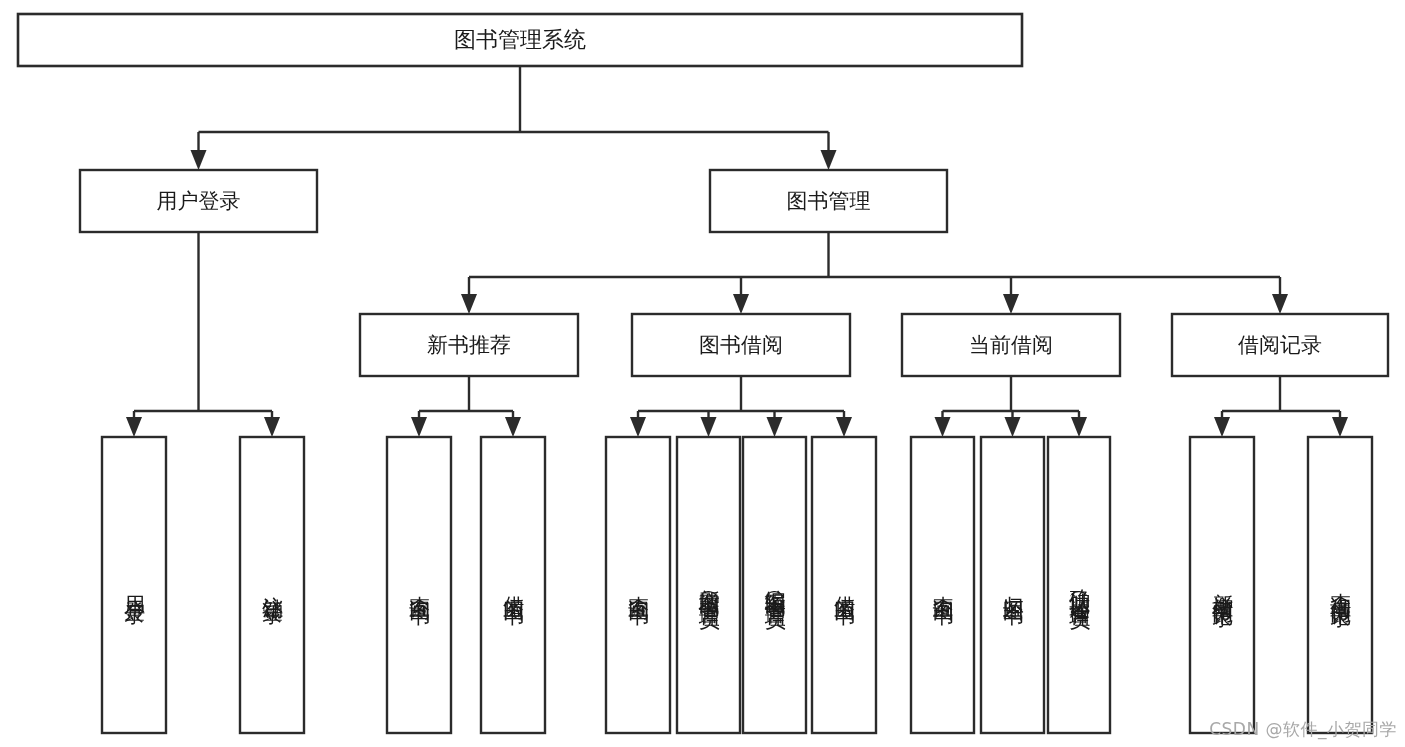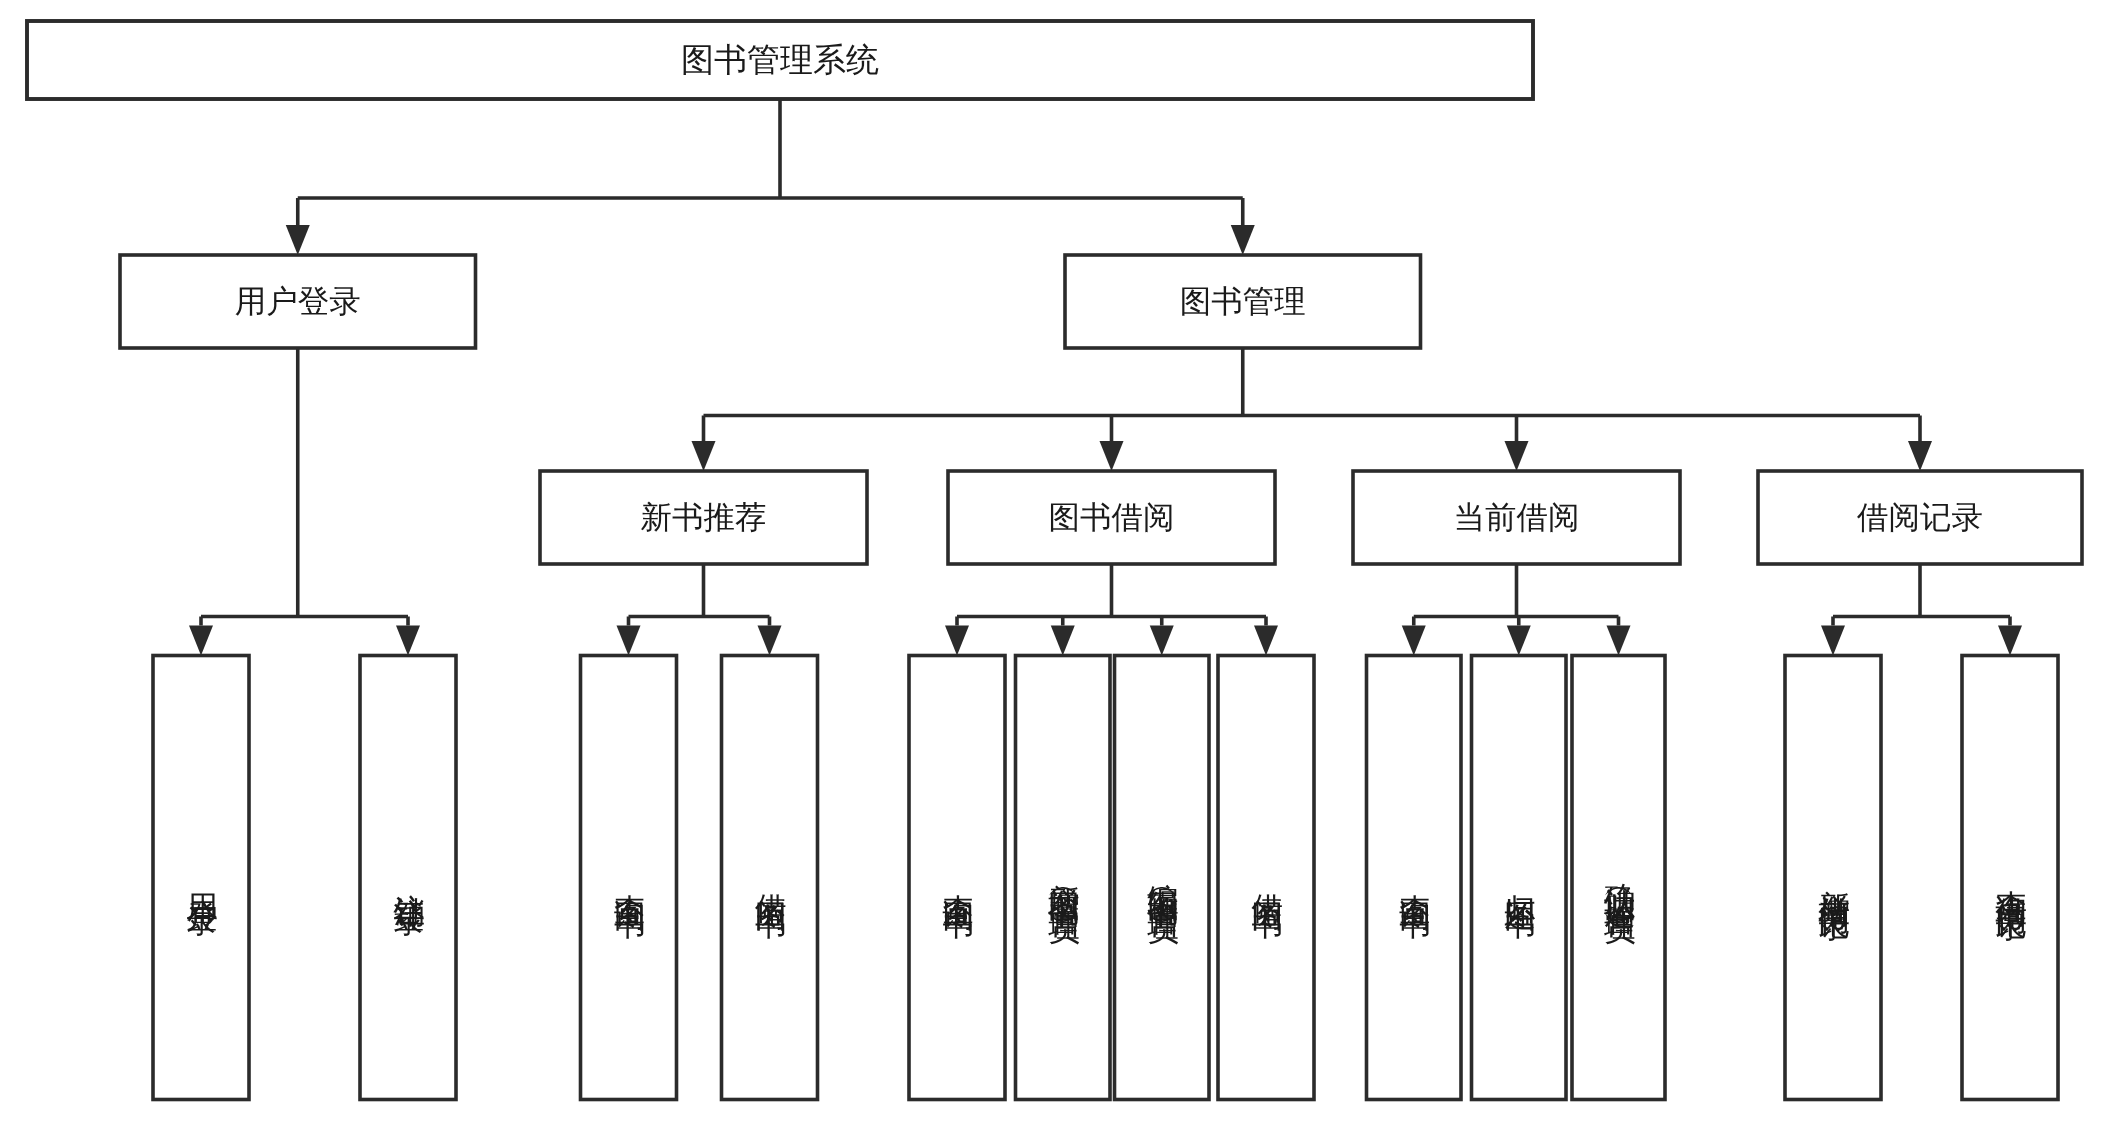--- a/index.html
+++ b/index.html
@@ -212,14 +212,15 @@
         <span class="vlabel-text">确认归还（管理员）</span>
       </div>
       <div class="vlabel-wrap" style="left: 1190px; top: 437px; width: 64px; height: 296px;">
         <span class="vlabel-text">新增借阅记录</span>
       </div>
       <div class="vlabel-wrap" style="left: 1308px; top: 437px; width: 64px; height: 296px;">
         <span class="vlabel-text">查询借阅记录</span>
       </div>
     </div>
 
+  <div class="watermark">CSDN @软件_小贺同学</div>
 
 </div>
 
 </body></html>

